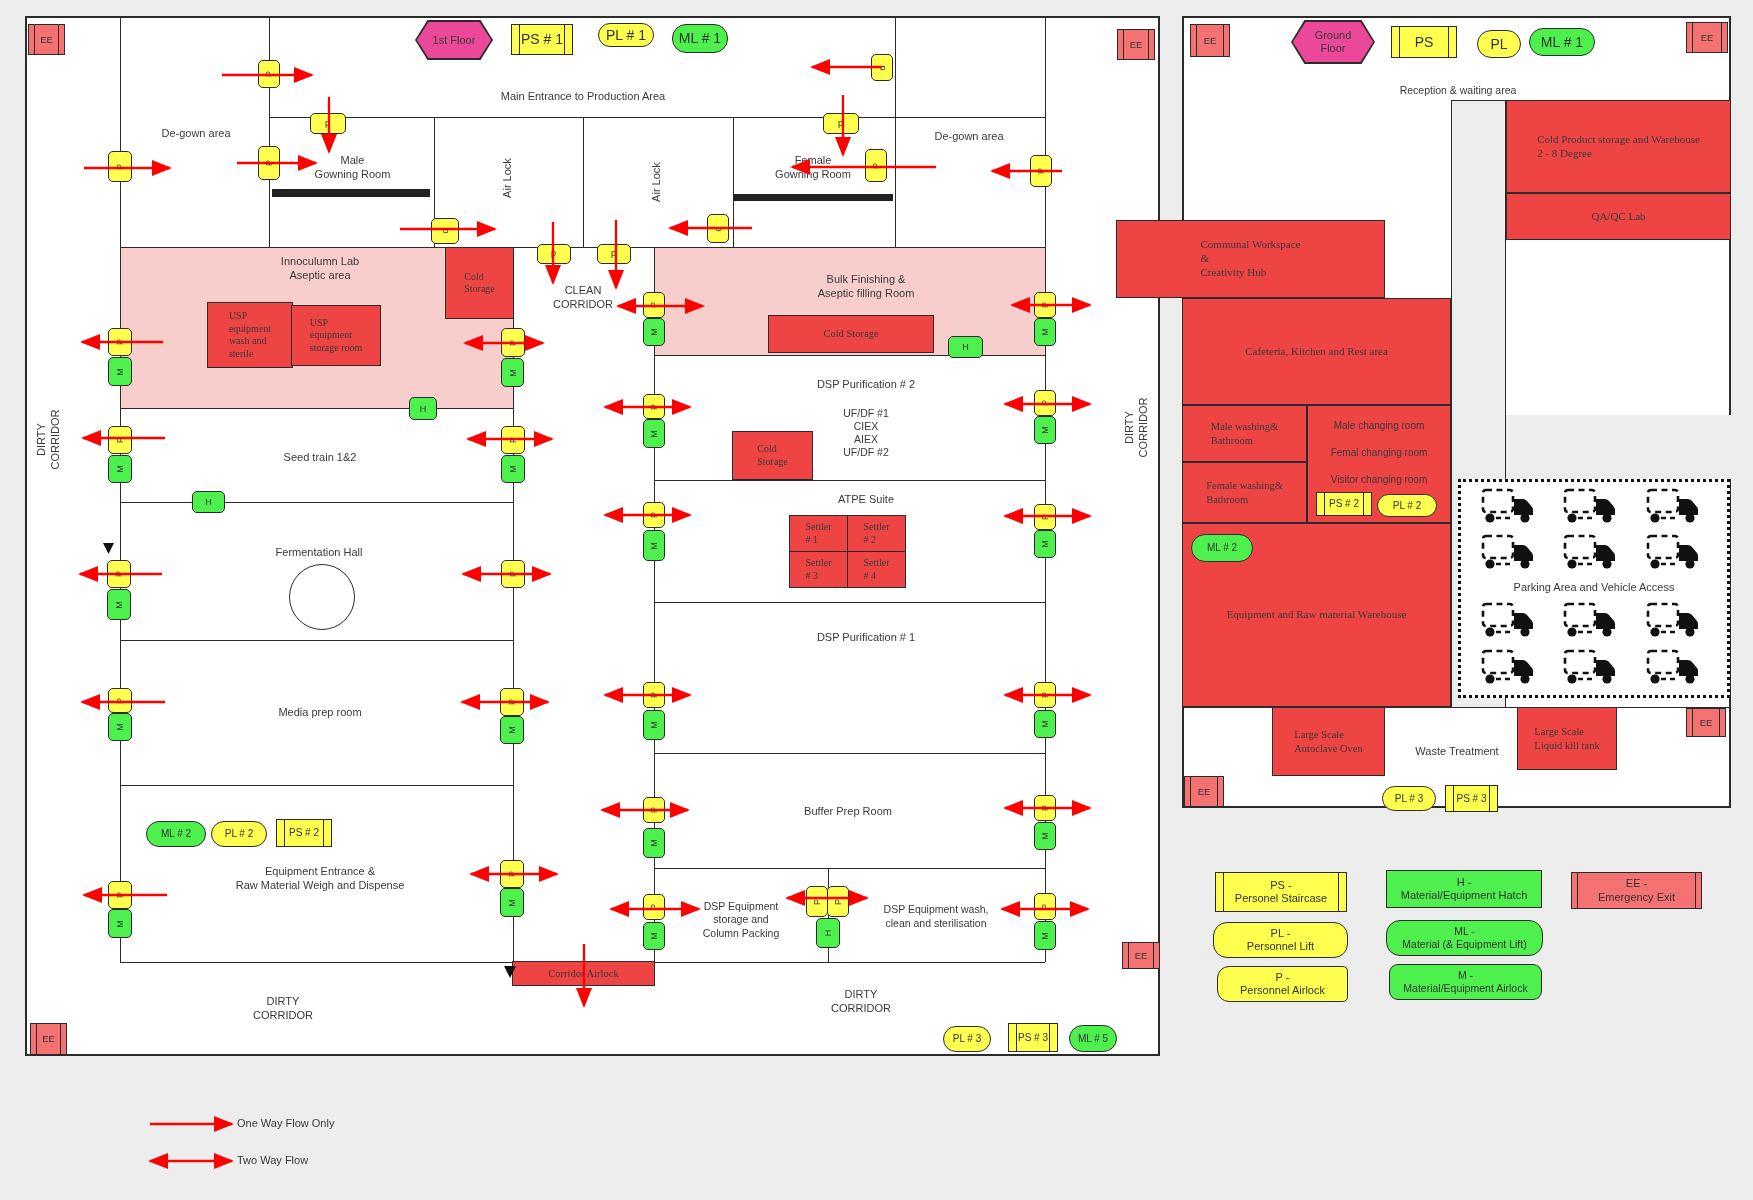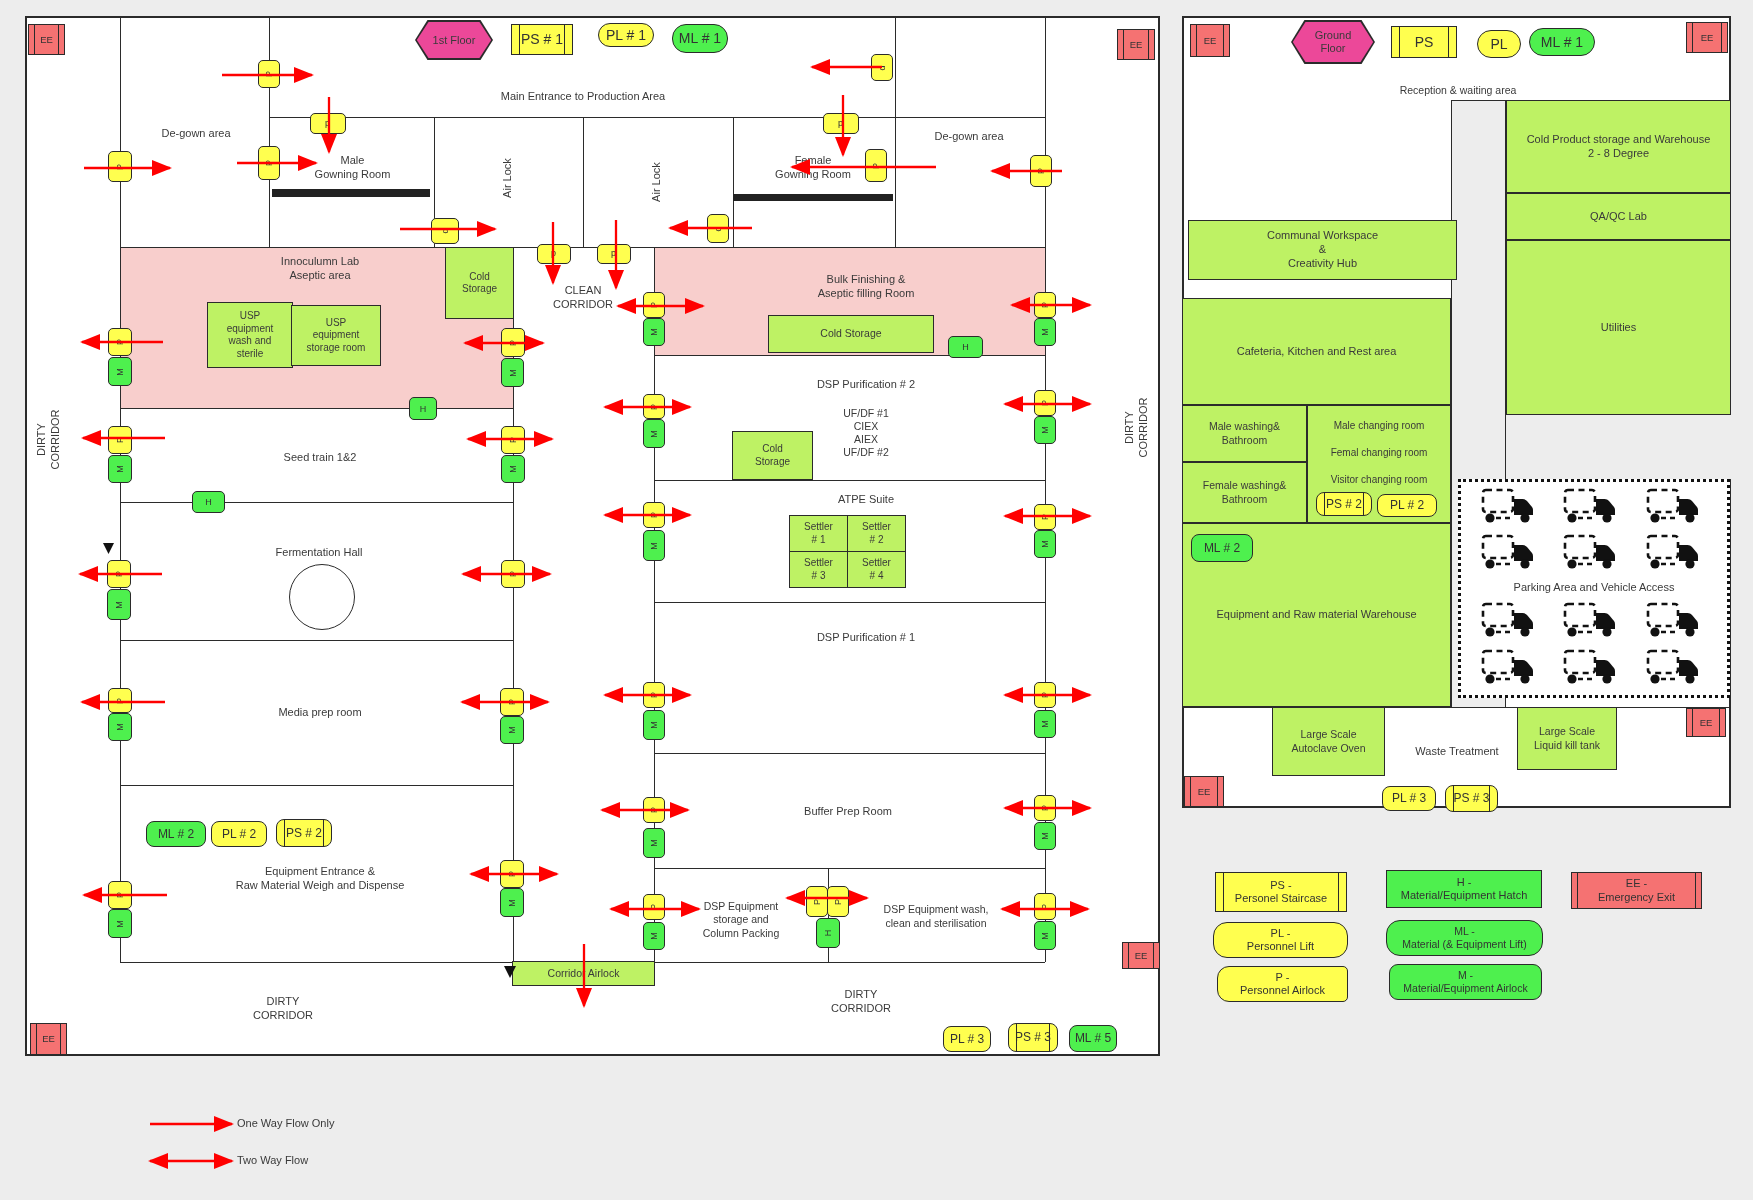--- a/index.html
+++ b/index.html
@@ -6,22 +6,22 @@
   *{box-sizing:border-box;}
   #page{position:relative;width:1753px;height:1200px;background:#ededed;
         font-family:"Liberation Sans","DejaVu Sans",sans-serif;color:#3a3a3a;overflow:hidden;}
   .frame{position:absolute;background:#fff;border:2.2px solid #2b2b2b;z-index:0;}
   .fill{position:absolute;z-index:1;}
   .pink{background:#f8cecc;}
   .cyan{background:#d2eef5;}
   .gray{background:#ededed;}
   .v{position:absolute;width:0;border-left:1.7px solid #2b2b2b;z-index:2;}
   .h{position:absolute;height:0;border-top:1.7px solid #2b2b2b;z-index:2;}
-  .box{position:absolute;border:1.7px solid #2b2b2b;background:#bef264;display:flex;align-items:center;
-       justify-content:center;text-align:center;white-space:pre-line;z-index:3;font-size:10px;line-height:1.25;}
+  .box{position:absolute;border:1.7px solid #2b2b2b;background:#ef4444;display:flex;align-items:center;
+       justify-content:center;text-align:left;white-space:pre-line;z-index:3;font-size:10px;line-height:1.25;font-family:Liberation Serif, serif;}
   .lbl{position:absolute;display:flex;align-items:center;justify-content:center;text-align:center;
        white-space:pre-line;z-index:4;font-size:11px;line-height:1.25;}
   .left{justify-content:flex-start;text-align:left;}
   .rotl{transform:rotate(-90deg);transform-origin:center;}
   .tag{position:absolute;background:#ffff4f;border:1.6px solid #2b2b2b;border-radius:5px;display:flex;
        align-items:center;justify-content:center;font-size:9px;color:#333;z-index:10;}
   .tag.green{background:#4ef04e;}
   .rot{transform:rotate(-90deg);display:block;}
   .flip{transform:rotate(180deg);display:block;}
   .badge{position:absolute;border:1.7px solid #2b2b2b;display:flex;align-items:center;justify-content:center;
@@ -38,21 +38,21 @@
   .hleg{background:#4ef04e;}
   .pleg{background:#ffff4f;border-radius:12px 5px 5px 12px;}
   .mleg{background:#4ef04e;border-radius:9px;}
   .hex{position:absolute;background:#2b2b2b;clip-path:polygon(16% 0,84% 0,100% 50%,84% 100%,16% 100%,0% 50%);z-index:10;}
   .hexin{position:absolute;inset:1.8px;background:#ec4899;clip-path:polygon(16% 0,84% 0,100% 50%,84% 100%,16% 100%,0% 50%);
          display:flex;align-items:center;justify-content:center;text-align:center;white-space:pre-line;font-size:11px;line-height:1.15;}
   .bench{position:absolute;background:#222;z-index:5;}
   .circle{position:absolute;border:1.7px solid #2b2b2b;border-radius:50%;z-index:3;background:#fff;}
   .dotted{position:absolute;border:3.4px dotted #111;background:#fff;z-index:3;}
   .truck{position:absolute;width:62px;height:40px;z-index:5;}
-  .fs9{font-size:12px;border-radius:8px;}
+  .fs9{font-size:10px;}
   .fs10{font-size:10px;}
   .fs105{font-size:10.5px;}
   .fs11{font-size:11px;}
   #overlay{position:absolute;left:0;top:0;z-index:30;pointer-events:none;}
 </style>
 </head>
 <body>
 
 <svg width="0" height="0" style="position:absolute">
     <defs>
@@ -365,40 +365,39 @@
       <span class="rot">M</span>
     </div>
 
   <div class="frame" style="left:1182px;top:16px;width:549px;height:792px"></div>
 
   <div class="fill gray" style="left:1451px;top:100px;width:55px;height:607px;border-left:1.7px solid #2b2b2b;border-right:1.7px solid #2b2b2b;border-top:1.7px solid #2b2b2b"></div>
   <div class="fill gray" style="left:1506px;top:415px;width:225px;height:64px"></div>
   <div class="h" style="left:1182px;top:707px;width:549px"></div>
 
   <div class="lbl fs105" style="left:1378px;top:83px;width:160px;height:16px">Reception &amp; waiting area</div>
-  <div class="box fs11" style="left:1188px;top:220px;width:269px;height:60px">Communal Workspace
+  <div class="box fs11" style="left:1116px;top:220px;width:269px;height:78px">Communal Workspace
 &amp;
 Creativity Hub</div>
   <div class="box fs11" style="left:1182px;top:298px;width:269px;height:107px">Cafeteria, Kitchen and Rest area</div>
   <div class="box fs105" style="left:1182px;top:405px;width:125px;height:57px">Male washing&amp;
 Bathroom</div>
   <div class="box fs105" style="left:1182px;top:462px;width:125px;height:61px">Female washing&amp;
 Bathroom</div>
   <div class="box" style="left:1307px;top:405px;width:144px;height:118px"></div>
   <div class="lbl fs10" style="left:1312px;top:420px;width:134px;height:13px">Male changing room</div>
   <div class="lbl fs10" style="left:1312px;top:447px;width:134px;height:13px">Femal changing room</div>
   <div class="lbl fs10" style="left:1312px;top:474px;width:134px;height:13px">Visitor changing room</div>
   <div class="badge striped fs9" style="left:1316px;top:492px;width:56px;height:24px">PS # 2</div>
   <div class="badge stadium fs9" style="left:1377px;top:494px;width:60px;height:23px">PL # 2</div>
   <div class="box fs11" style="left:1182px;top:523px;width:269px;height:184px">Equipment and Raw material Warehouse</div>
   <div class="badge stadium green fs9" style="left:1191px;top:534px;width:62px;height:28px">ML # 2</div>
   <div class="box fs11" style="left:1506px;top:100px;width:225px;height:93px">Cold Product storage and Warehouse
 2 - 8 Degree</div>
   <div class="box fs11" style="left:1506px;top:193px;width:225px;height:47px">QA/QC Lab</div>
-  <div class="box fs11" style="left:1506px;top:240px;width:225px;height:175px">Utilities</div>
   <div class="box fs105" style="left:1272px;top:707px;width:113px;height:69px">Large Scale
 Autoclave Oven</div>
   <div class="lbl fs11" style="left:1397px;top:745px;width:120px;height:14px">Waste Treatment</div>
   <div class="box fs105" style="left:1517px;top:707px;width:100px;height:63px">Large Scale
 Liquid kill tank</div>
 
   <div class="dotted" style="left:1458px;top:479px;width:272px;height:219px"></div>
   <div class="lbl fs11" style="left:1460px;top:580px;width:268px;height:16px">Parking Area and Vehicle Access</div>
   <svg class="truck" viewBox="0 0 56 40" style="left:1478px;top:486px">
       <use href="#truck"></use>

